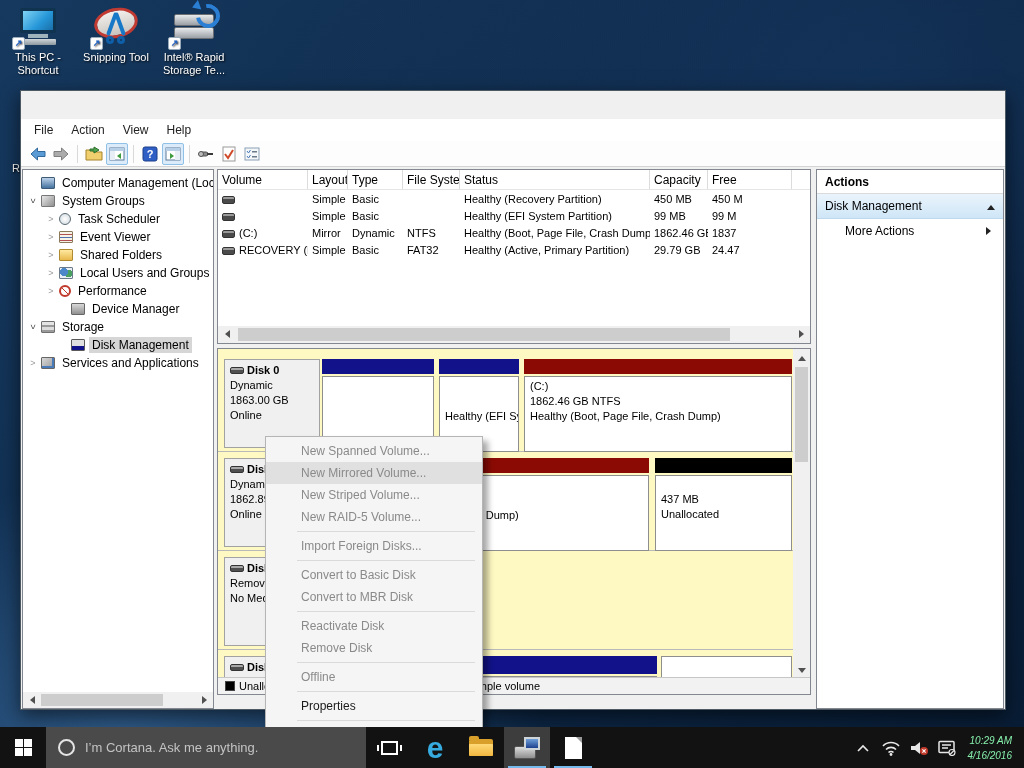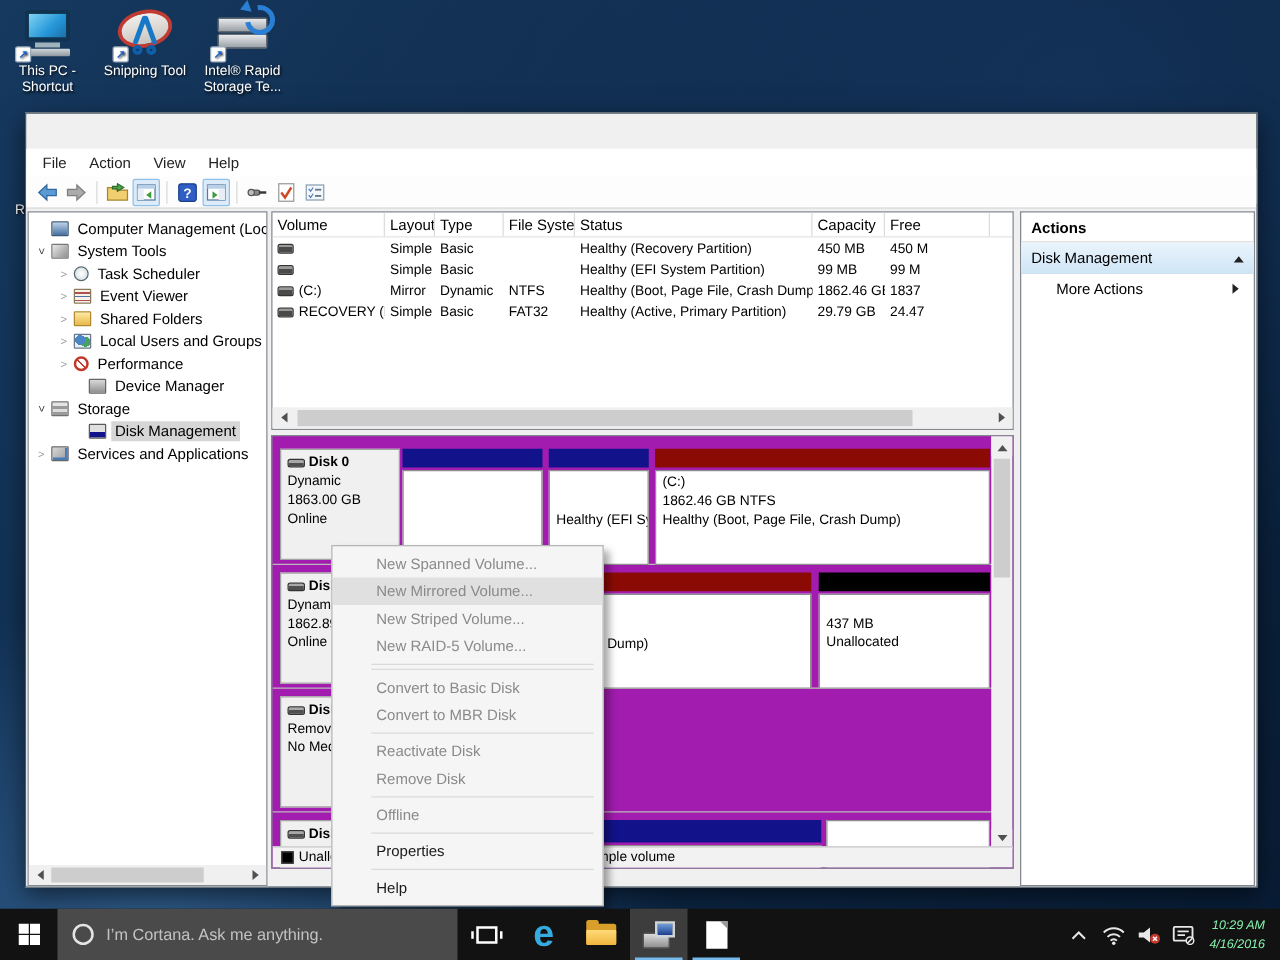--- a/index.html
+++ b/index.html
@@ -100,21 +100,21 @@
   #vol-header { height:20px; font-size:12px; border-bottom:1px solid #e5e5e5; }
   #vol-header .vc { border-right:1px solid #dcdcdc; height:100%; display:flex; align-items:center; }
   .vc { padding:0 4px; overflow:hidden; white-space:nowrap; flex:none; }
   .c0{width:90px;} .c1{width:40px;} .c2{width:55px;} .c3{width:57px;} .c4{width:190px;} .c5{width:58px; } .c6{width:84px;}
   .vrow { height:17px; }
   .vol-ic { display:inline-block; width:13px; height:8px; margin-right:4px; border-radius:2px;
             background:linear-gradient(#9a9a9a 0 2px, #4a4a4a 2px); border:1px solid #333; vertical-align:-1px; }
   #vol-hscroll { position:absolute; left:0; bottom:0; width:592px; height:17px; background:#f0f0f0; }
 
   
-  #disk-pane { left:196px; top:181px; width:594px; height:347px; overflow:hidden; background:#a21caf; }
+  #disk-pane { left:196px; top:181px; width:594px; height:347px; overflow:hidden; background:#fef9c3; }
   .drow { position:absolute; left:0; width:576px; border-bottom:1px solid #b9b9b9; height:97px; }
   .dlabel { position:absolute; left:6px; top:4px; width:96px; height:89px; background:#f0f0f0; border:1px solid #a2a2a2;
             font-size:11px; line-height:15px; padding:3px 0 0 5px; overflow:hidden; white-space:nowrap; }
   .dname { font-weight:bold; display:flex; align-items:center; gap:3px; }
   .drive-ic { display:inline-block; width:14px; height:7px; border-radius:2px; background:linear-gradient(#a8a8a8 0 2px,#4f4f4f 2px); border:1px solid #333; flex:none; }
   .part { position:absolute; top:4px; height:93px; }
   .pstrip { height:15px; }
   .pbox { margin-top:2px; height:76px; background:#fff; border:1px solid #8e8e8e; padding:2px 0 0 5px;
           font-size:11px; line-height:15px; overflow:hidden; }
   .pline { white-space:nowrap; height:15px; }
@@ -312,21 +312,21 @@
       <div class="pane" id="tree-pane">
         <div id="tree">
           <div class="trow" style="padding-left:4px">
             <span class="tarrow"></span>
               <span class="ti ic-computer"></span>
             <span class="tlabel">Computer Management (Local)</span>
             </div>
           <div class="trow" style="padding-left:4px">
             <span class="tarrow exp">&gt;</span>
               <span class="ti ic-tools"></span>
-            <span class="tlabel">System Tools</span>
+            <span class="tlabel">System Groups</span>
             </div>
           <div class="trow" style="padding-left:22px">
             <span class="tarrow">&gt;</span>
               <span class="ti ic-clock"></span>
             <span class="tlabel">Task Scheduler</span>
             </div>
           <div class="trow" style="padding-left:22px">
             <span class="tarrow">&gt;</span>
               <span class="ti ic-log"></span>
             <span class="tlabel">Event Viewer</span>
@@ -563,20 +563,21 @@
       </div>
     </div>
   </div>
 
   <div id="ctx">
     <div class="mi dis">New Spanned Volume...</div>
     <div class="mi dis hl">New Mirrored Volume...</div>
     <div class="mi dis">New Striped Volume...</div>
     <div class="mi dis">New RAID-5 Volume...</div>
     <div class="msep"></div>
+    <div class="mi dis">Import Foreign Disks...</div>
     <div class="msep"></div>
     <div class="mi dis">Convert to Basic Disk</div>
     <div class="mi dis">Convert to MBR Disk</div>
     <div class="msep"></div>
     <div class="mi dis">Reactivate Disk</div>
     <div class="mi dis">Remove Disk</div>
     <div class="msep"></div>
     <div class="mi dis">Offline</div>
     <div class="msep"></div>
     <div class="mi">Properties</div>

